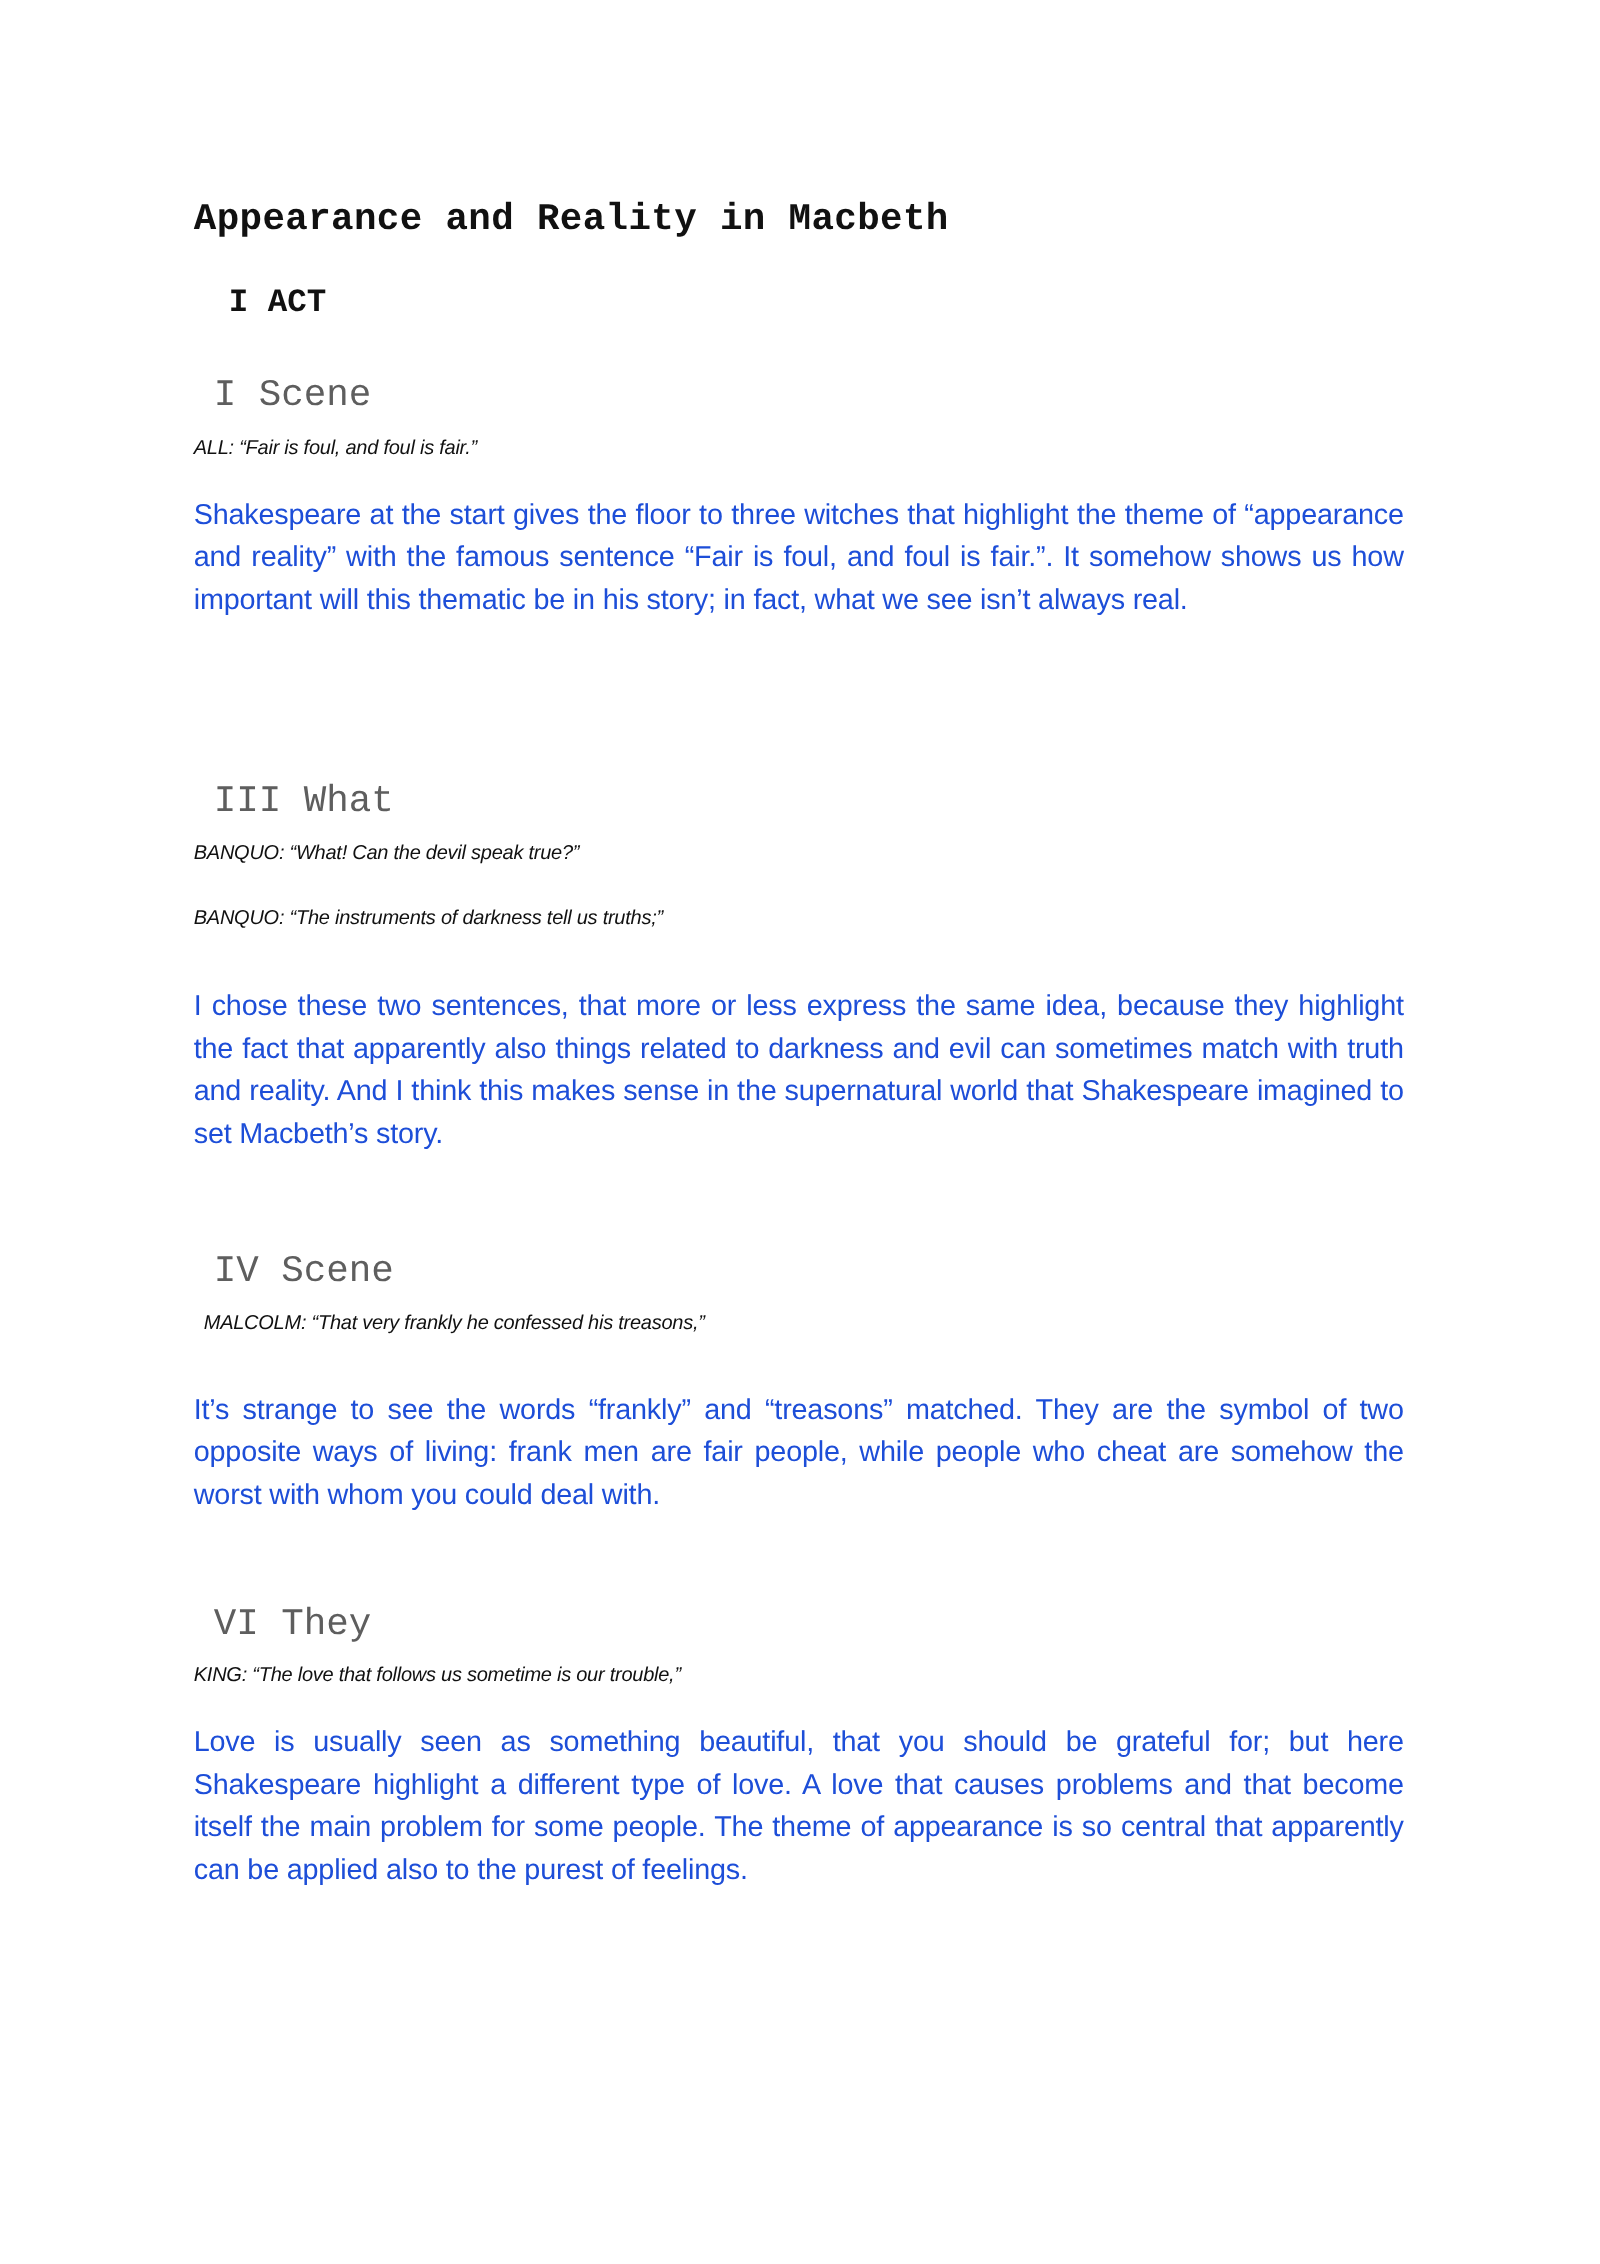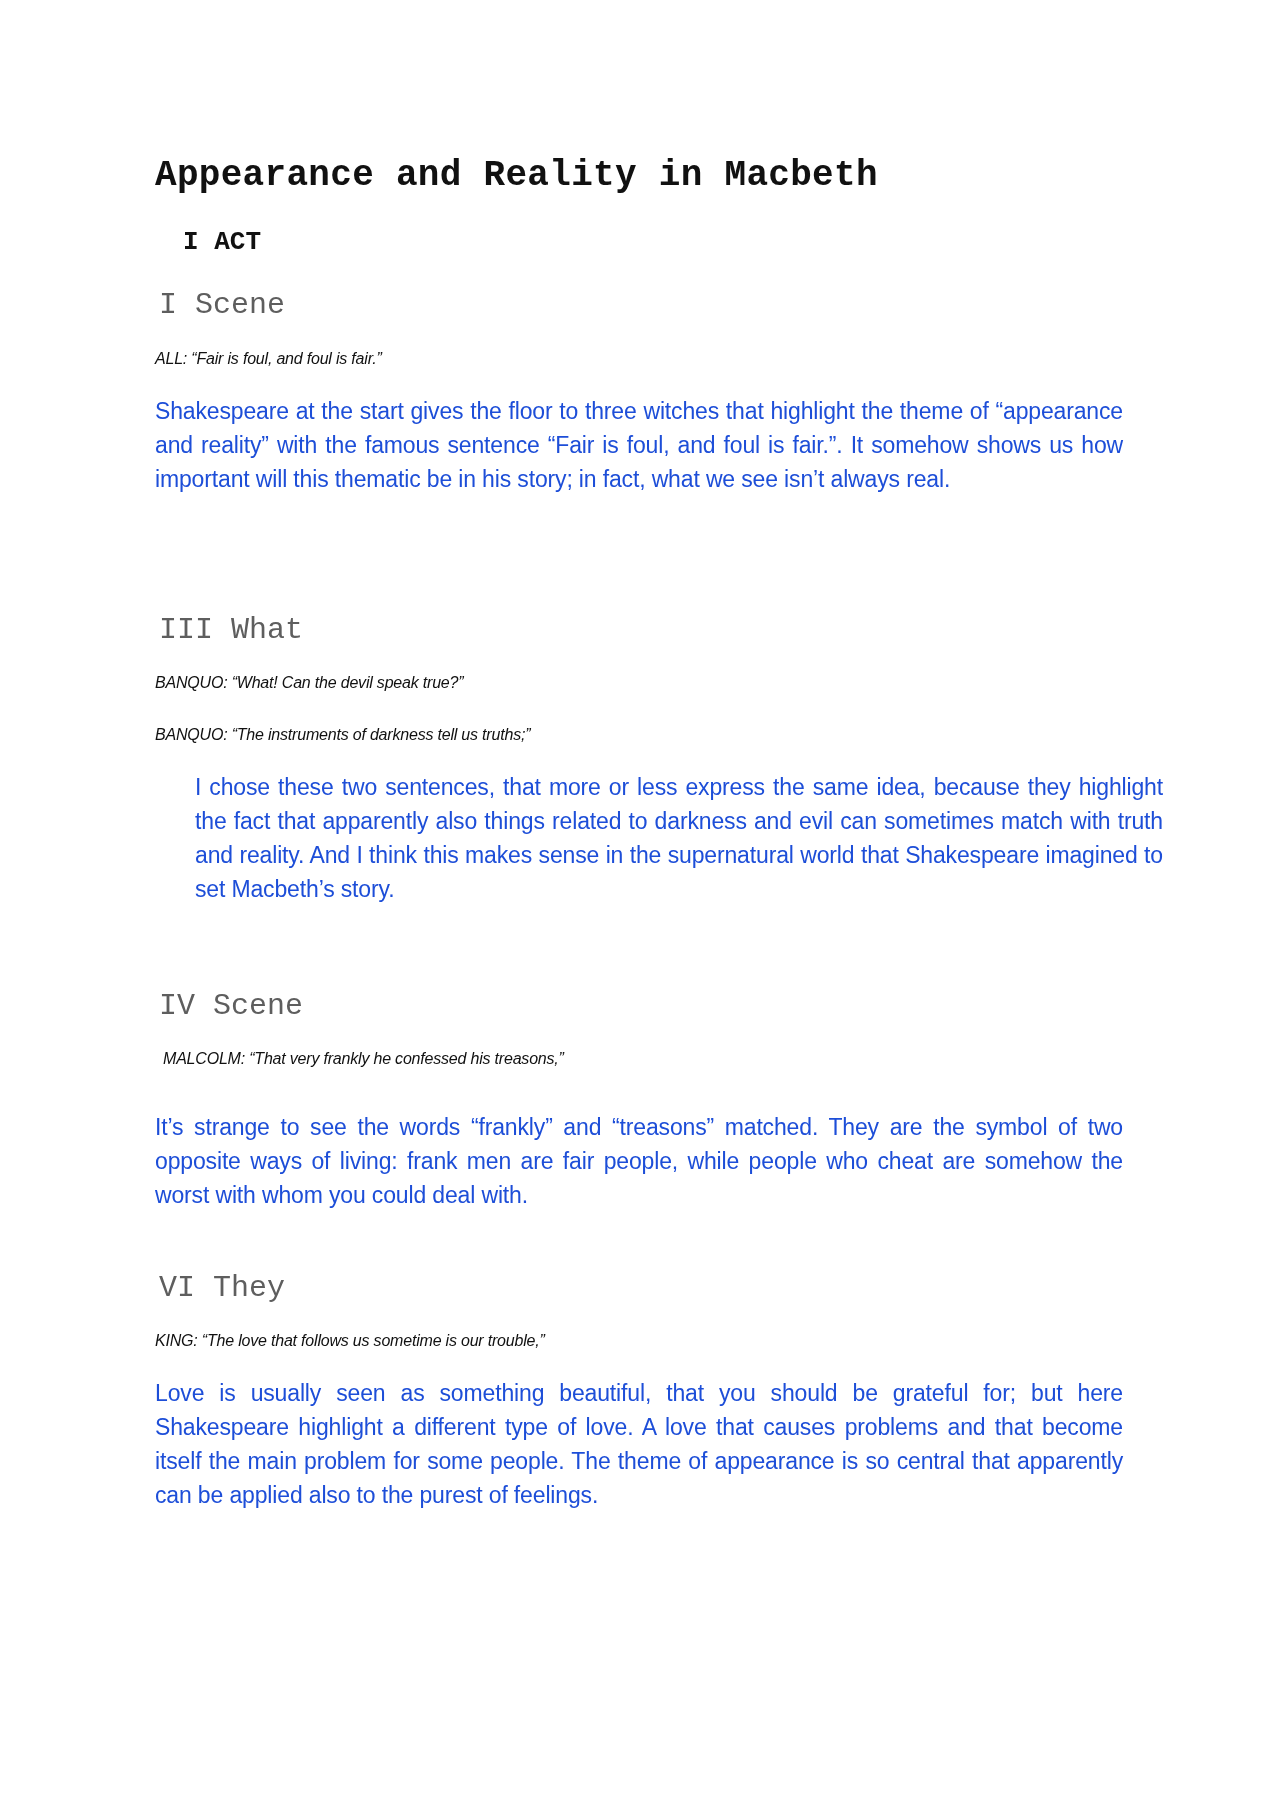--- a/index.html
+++ b/index.html
@@ -20,42 +20,42 @@
     top: 0;
     width: 968px;
   }
   .title {
     position: absolute;
     left: 0;
     top: 152px;
     margin: 0;
     font-family: "Liberation Mono", "DejaVu Sans Mono", monospace;
     font-weight: bold;
-    font-size: 36px;
+    font-size: 30px;
     line-height: 48px;
     letter-spacing: 0.3px;
     white-space: nowrap;
     color: #111111;
   }
   .act {
     position: absolute;
     left: 28px;
     top: 226px;
     margin: 0;
     font-family: "Liberation Mono", "DejaVu Sans Mono", monospace;
     font-weight: bold;
     font-size: 26px;
     line-height: 32px;
     white-space: nowrap;
     color: #111111;
   }
   .scene-heading {
     position: absolute;
     left: 0;
-    margin: 4px;
+    margin: 16px;
     font-family: "Liberation Mono", "DejaVu Sans Mono", monospace;
     font-weight: normal;
     font-size: 30px;
     line-height: 36px;
     white-space: nowrap;
     color: #5e5e5e;
   }
   .quote {
     position: absolute;
     left: 0;
@@ -91,21 +91,21 @@
 
   <h2 class="act">I ACT</h2>
 
   <h3 class="scene-heading" style="top:283px;">I Scene</h3>
   <p class="quote" style="top:344px;">ALL: “Fair is foul, and foul is fair.”</p>
   <p class="body-text" style="top:394px;">Shakespeare at the start gives the floor to three witches that highlight the theme of “appearance and reality” with the famous sentence “Fair is foul, and foul is fair.”. It somehow shows us how important will this thematic be in his story; in fact, what we see isn’t always real.</p>
 
   <h3 class="scene-heading" style="top:608px;">III What</h3>
   <p class="quote" style="top:668px;">BANQUO: “What! Can the devil speak true?”</p>
   <p class="quote" style="top:720px;">BANQUO: “The instruments of darkness tell us truths;”</p>
-  <p class="body-text" style="top:770px;margin-left:40px;">I chose these two sentences, that more or less express the same idea, because they highlight the fact that apparently also things related to darkness and evil can sometimes match with truth and reality. And I think this makes sense in the supernatural world that Shakespeare imagined to set Macbeth’s story.</p>
+  <p class="body-text" style="top:787px;">I chose these two sentences, that more or less express the same idea, because they highlight the fact that apparently also things related to darkness and evil can sometimes match with truth and reality. And I think this makes sense in the supernatural world that Shakespeare imagined to set Macbeth’s story.</p>
 
   <h3 class="scene-heading" style="top:984px;">IV Scene</h3>
   <p class="quote indent" style="top:1044px;">MALCOLM: “That very frankly he confessed his treasons,”</p>
   <p class="body-text" style="top:1094px;margin-top:16px;">It’s strange to see the words “frankly” and “treasons” matched. They are the symbol of two opposite ways of living: frank men are fair people, while people who cheat are somehow the worst with whom you could deal with.</p>
 
   <h3 class="scene-heading" style="top:1266px;">VI They</h3>
   <p class="quote" style="top:1326px;">KING: “The love that follows us sometime is our trouble,”</p>
   <p class="body-text" style="top:1376px;">Love is usually seen as something beautiful, that you should be grateful for; but here Shakespeare highlight a different type of love. A love that causes problems and that become itself the main problem for some people. The theme of appearance is so central that apparently can be applied also to the purest of feelings.</p>
 
 </div>

